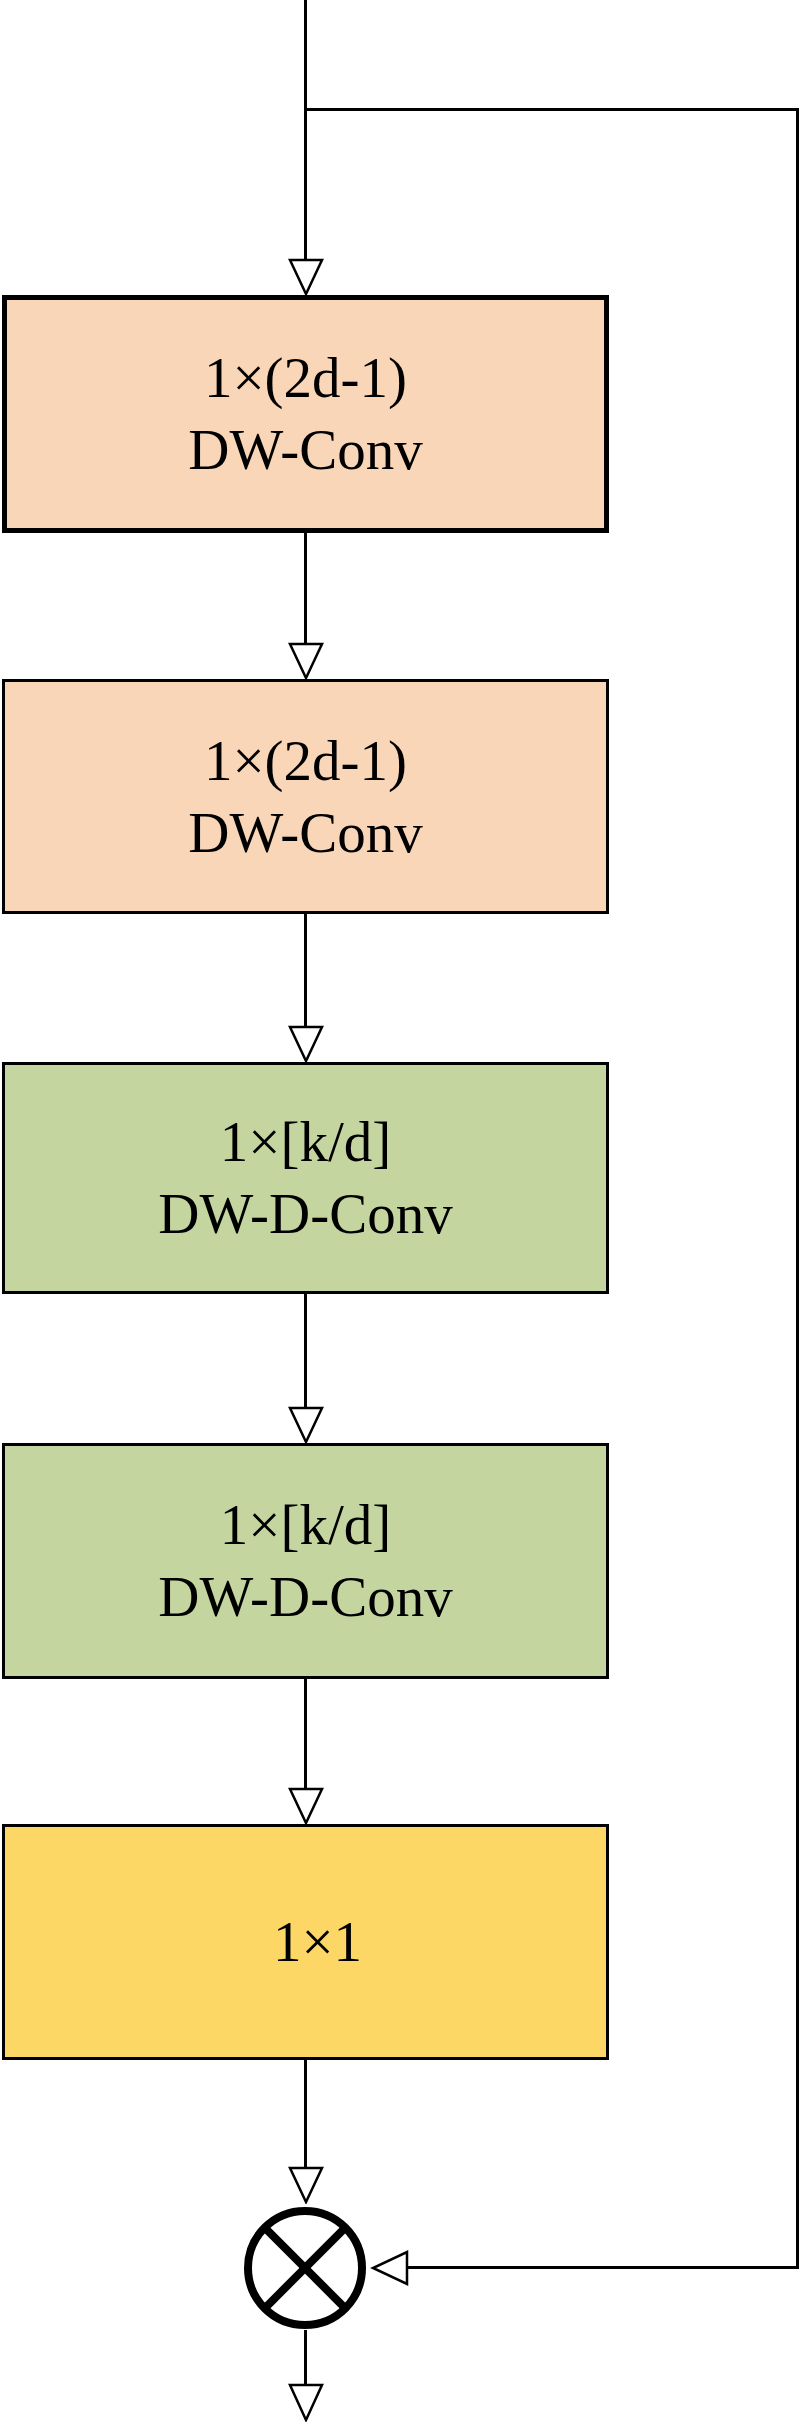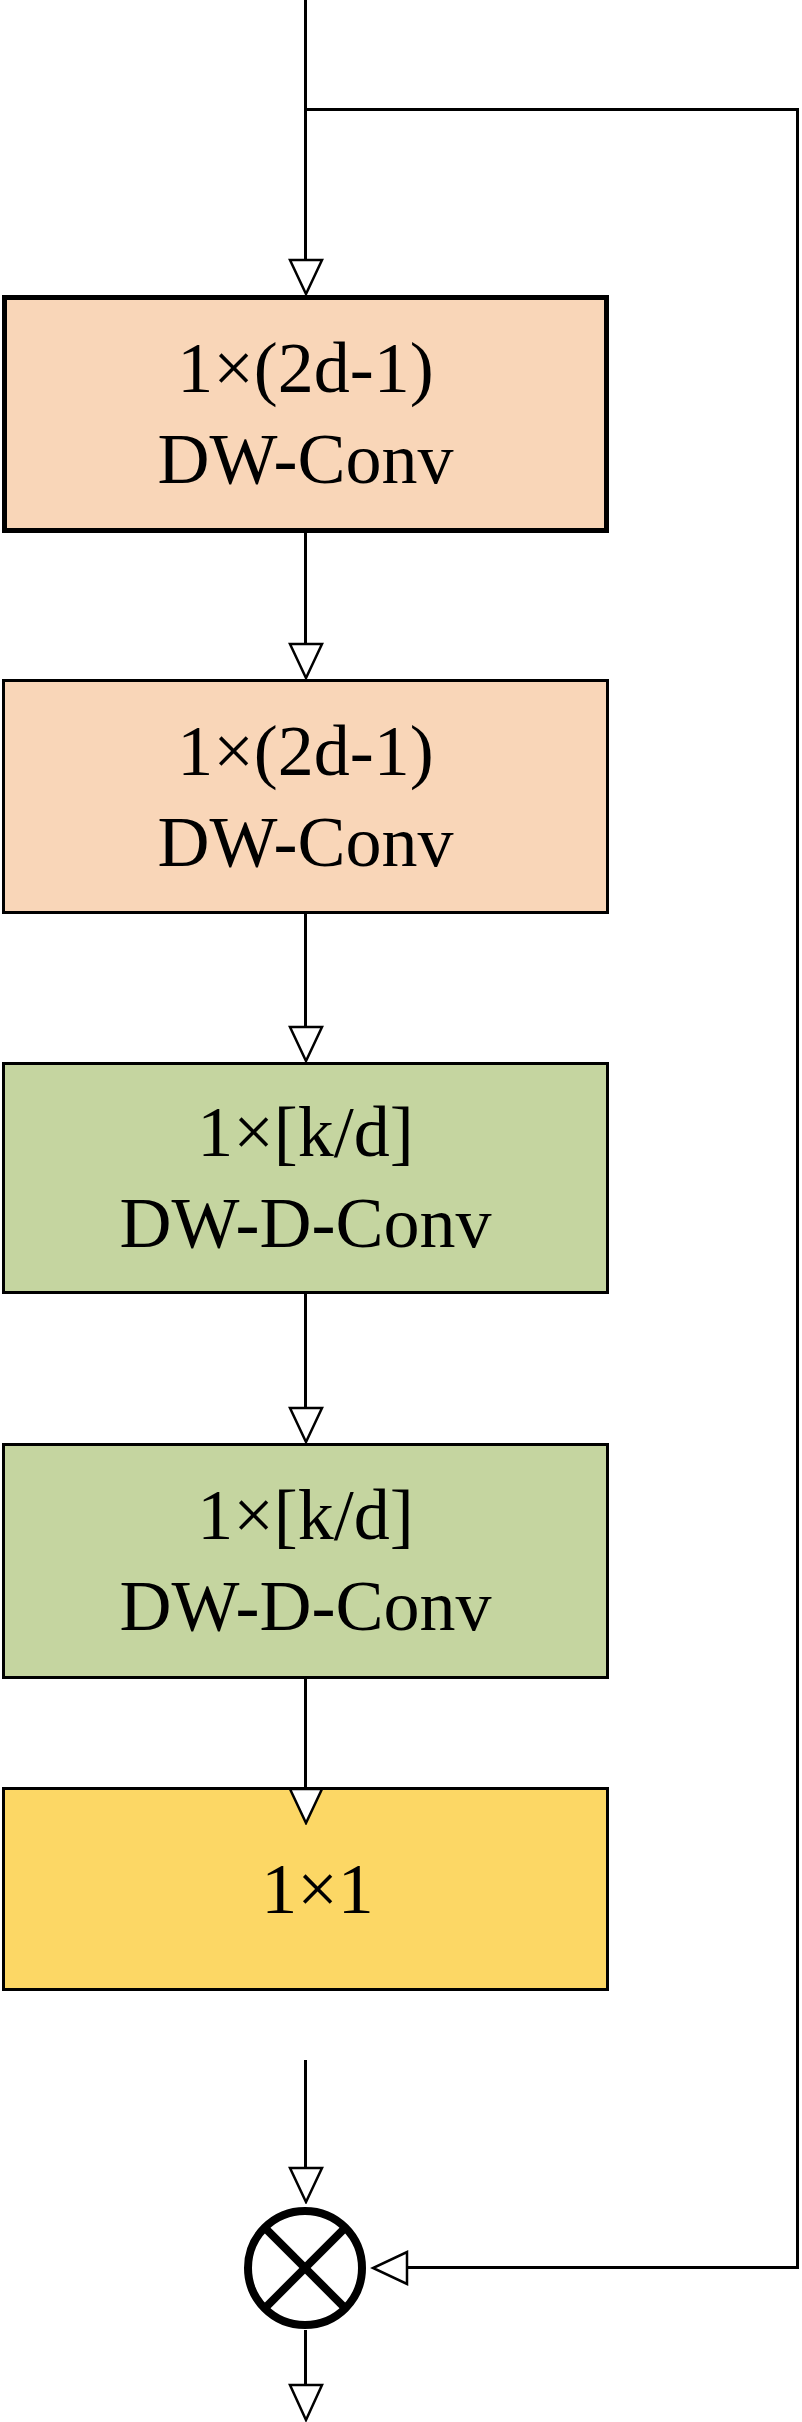--- a/index.html
+++ b/index.html
@@ -13,21 +13,21 @@
   .line{position:absolute;background:#000000;}
   .node{
     position:absolute;
     left:2px;width:607px;
     box-sizing:border-box;
     border:3px solid #000000;
     display:flex;flex-direction:column;
     align-items:center;justify-content:center;
     text-align:center;
     color:#000000;
-    font-size:72px;line-height:1.26;
+    font-size:57px;line-height:1.26;
     z-index:2;
   }
   .node.thick{border-width:5px;}
   .arrow{position:absolute;z-index:3;}
   .opnode{position:absolute;z-index:4;}
 </style>
 </head>
 <body>
 
 <div class="canvas">
@@ -86,21 +86,21 @@
   <div class="node" style="top: 1062px; height: 232px; background-color: rgb(197, 213, 160);">
     <div>1×[k/d]</div>
     <div>DW-D-Conv</div>
   </div>
 
   <div class="node" style="top: 1443px; height: 236px; background-color: rgb(197, 213, 160);">
     <div>1×[k/d]</div>
     <div>DW-D-Conv</div>
   </div>
 
-  <div class="node" style="top: 1787px; height: 204px; background-color: rgb(252, 215, 101); padding-left: 24px;">
+  <div class="node" style="top: 1824px; height: 236px; background-color: rgb(252, 215, 101); padding-left: 24px;">
     <div>1×1</div>
   </div>
 
   <svg class="opnode" style="left:239px;top:2202px;" width="132" height="132" viewBox="0 0 132 132">
     <circle cx="66" cy="66" r="57" fill="#FFFFFF" stroke="#000000" stroke-width="8"></circle>
     <line x1="25.7" y1="25.7" x2="106.3" y2="106.3" stroke="#000000" stroke-width="8"></line>
     <line x1="25.7" y1="106.3" x2="106.3" y2="25.7" stroke="#000000" stroke-width="8"></line>
   </svg>
 
 </div>

